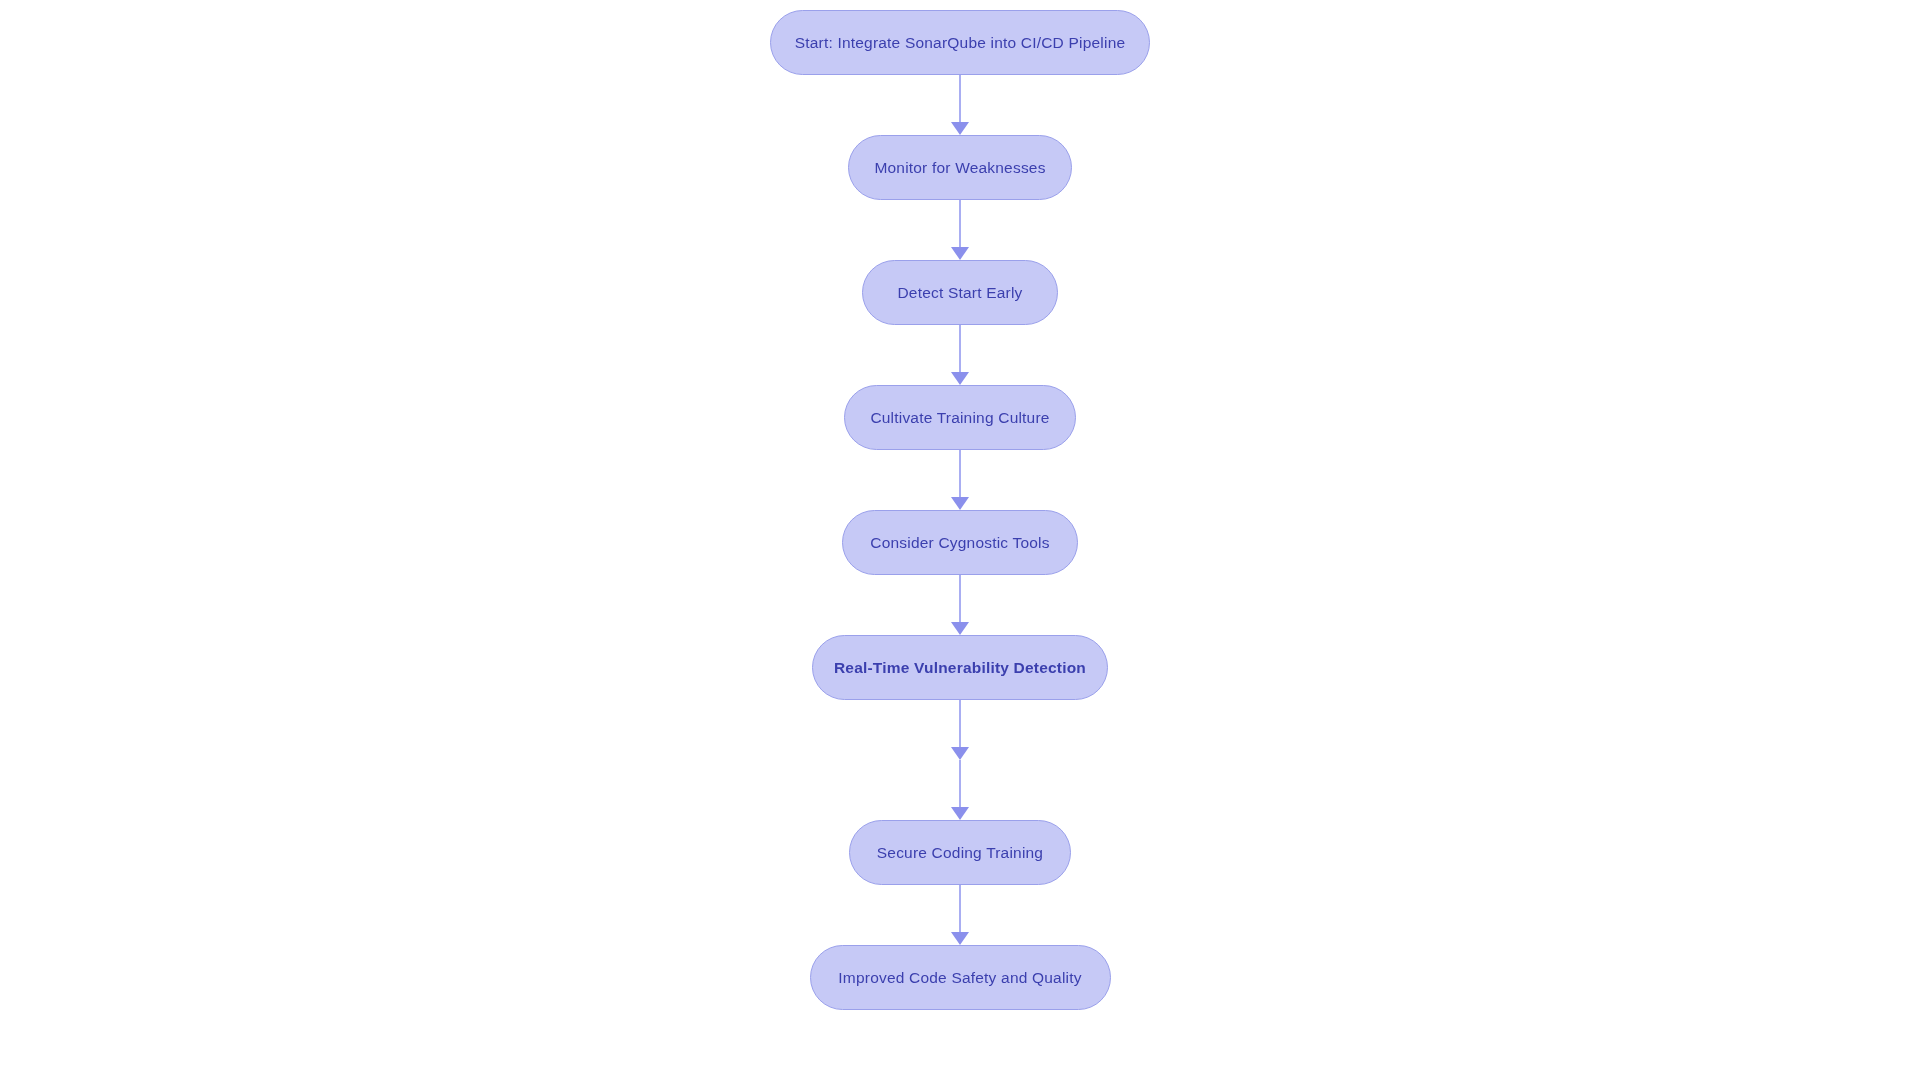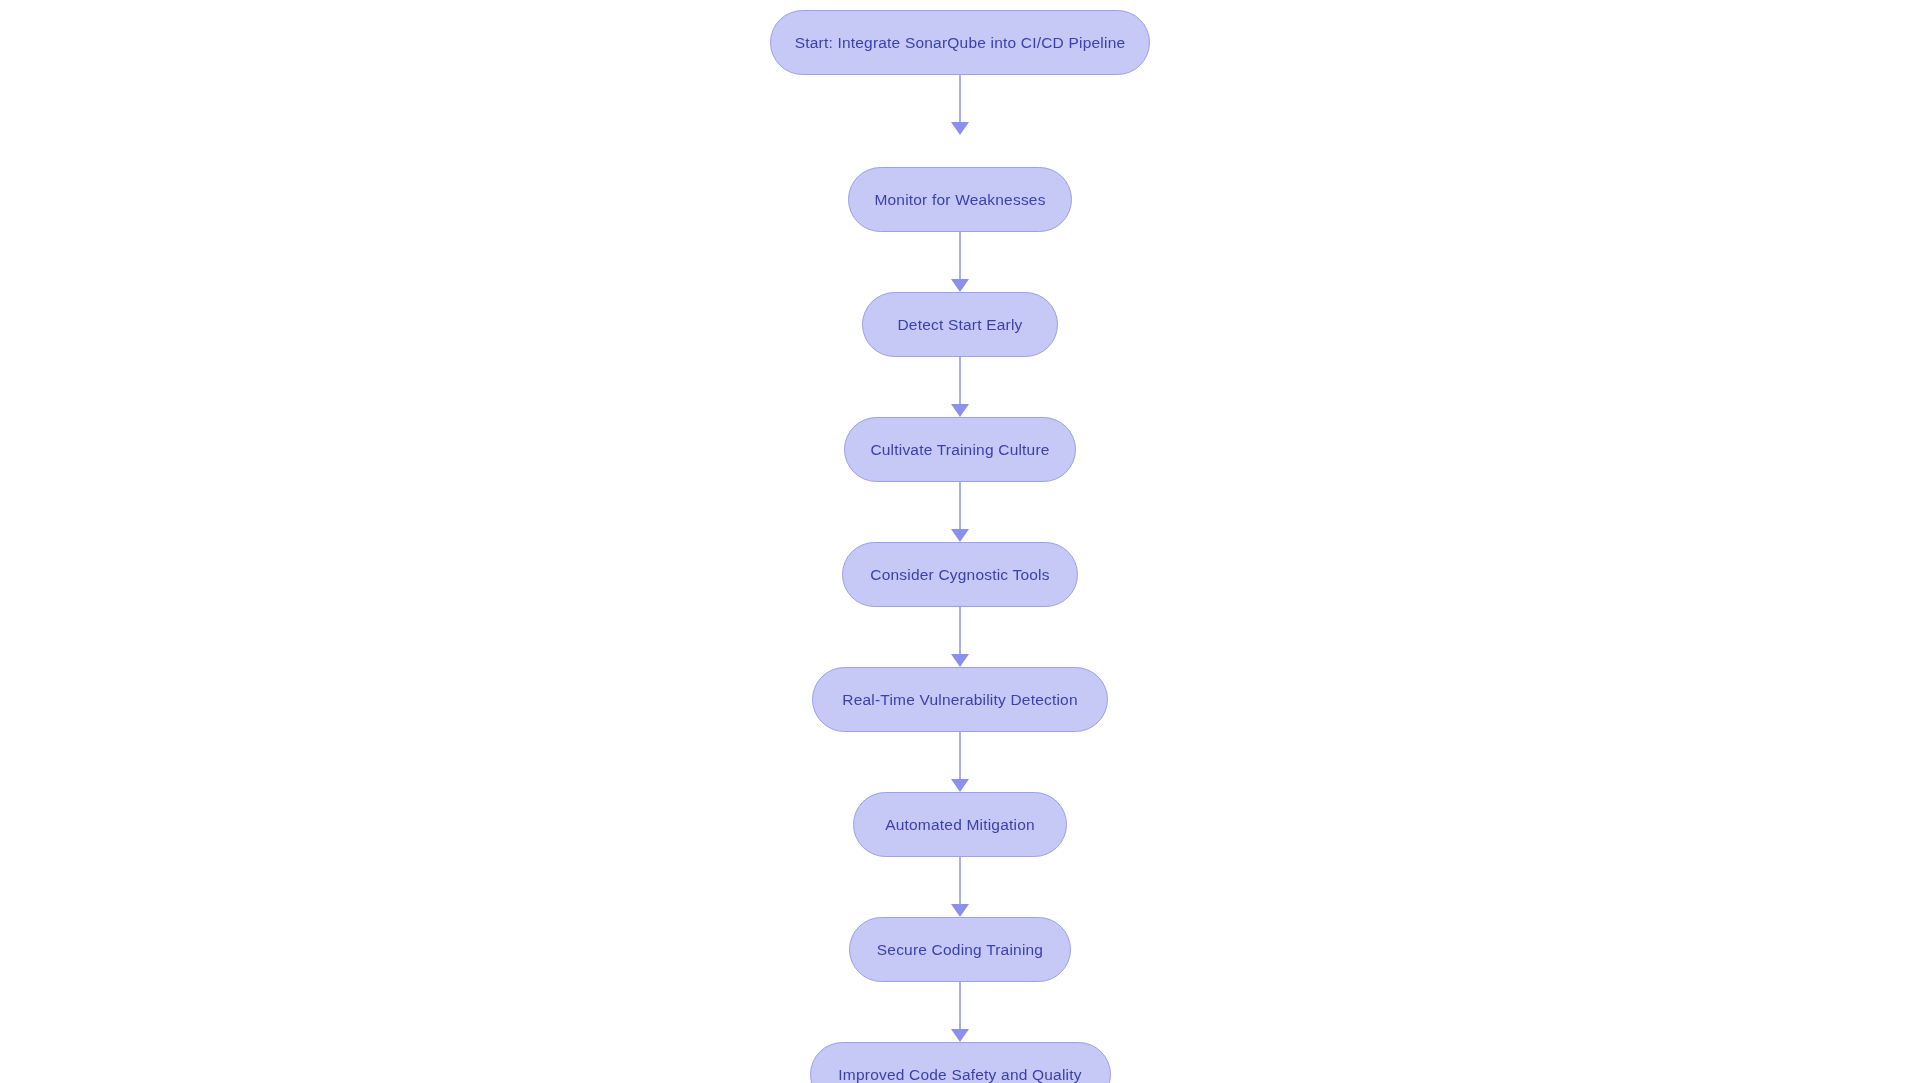--- a/index.html
+++ b/index.html
@@ -69,21 +69,21 @@
 
 <div class="canvas">
   <div style="display:flex;flex-direction:column;align-items:center;">
       <div class="node" style="width: 380px;">
         <span class="node-label">Start: Integrate SonarQube into CI/CD Pipeline</span>
       </div>
       <div class="connector">
         <div class="arrow-line"></div>
         <div class="arrow-head"></div>
       </div>
-      <div class="node" style="width: 224px; margin-top: 32px;">
+      <div class="node" style="width: 224px;">
         <span class="node-label">Monitor for Weaknesses</span>
       </div>
       <div class="connector">
         <div class="arrow-line"></div>
         <div class="arrow-head"></div>
       </div>
       <div class="node" style="width: 196px;">
         <span class="node-label">Detect Start Early</span>
       </div>
       <div class="connector">
@@ -97,29 +97,26 @@
         <div class="arrow-line"></div>
         <div class="arrow-head"></div>
       </div>
       <div class="node" style="width: 236px;">
         <span class="node-label">Consider Cygnostic Tools</span>
       </div>
       <div class="connector">
         <div class="arrow-line"></div>
         <div class="arrow-head"></div>
       </div>
-      <div class="node" style="width: 296px;">
+      <div class="node" style="width: 296px; font-weight: bold;">
         <span class="node-label">Real-Time Vulnerability Detection</span>
       </div>
       <div class="connector">
         <div class="arrow-line"></div>
         <div class="arrow-head"></div>
-      </div>
-      <div class="node" style="width: 214px;">
-        <span class="node-label">Automated Mitigation</span>
       </div>
       <div class="connector">
         <div class="arrow-line"></div>
         <div class="arrow-head"></div>
       </div>
       <div class="node" style="width: 222px; text-align: right;">
         <span class="node-label">Secure Coding Training</span>
       </div>
       <div class="connector">
         <div class="arrow-line"></div>

